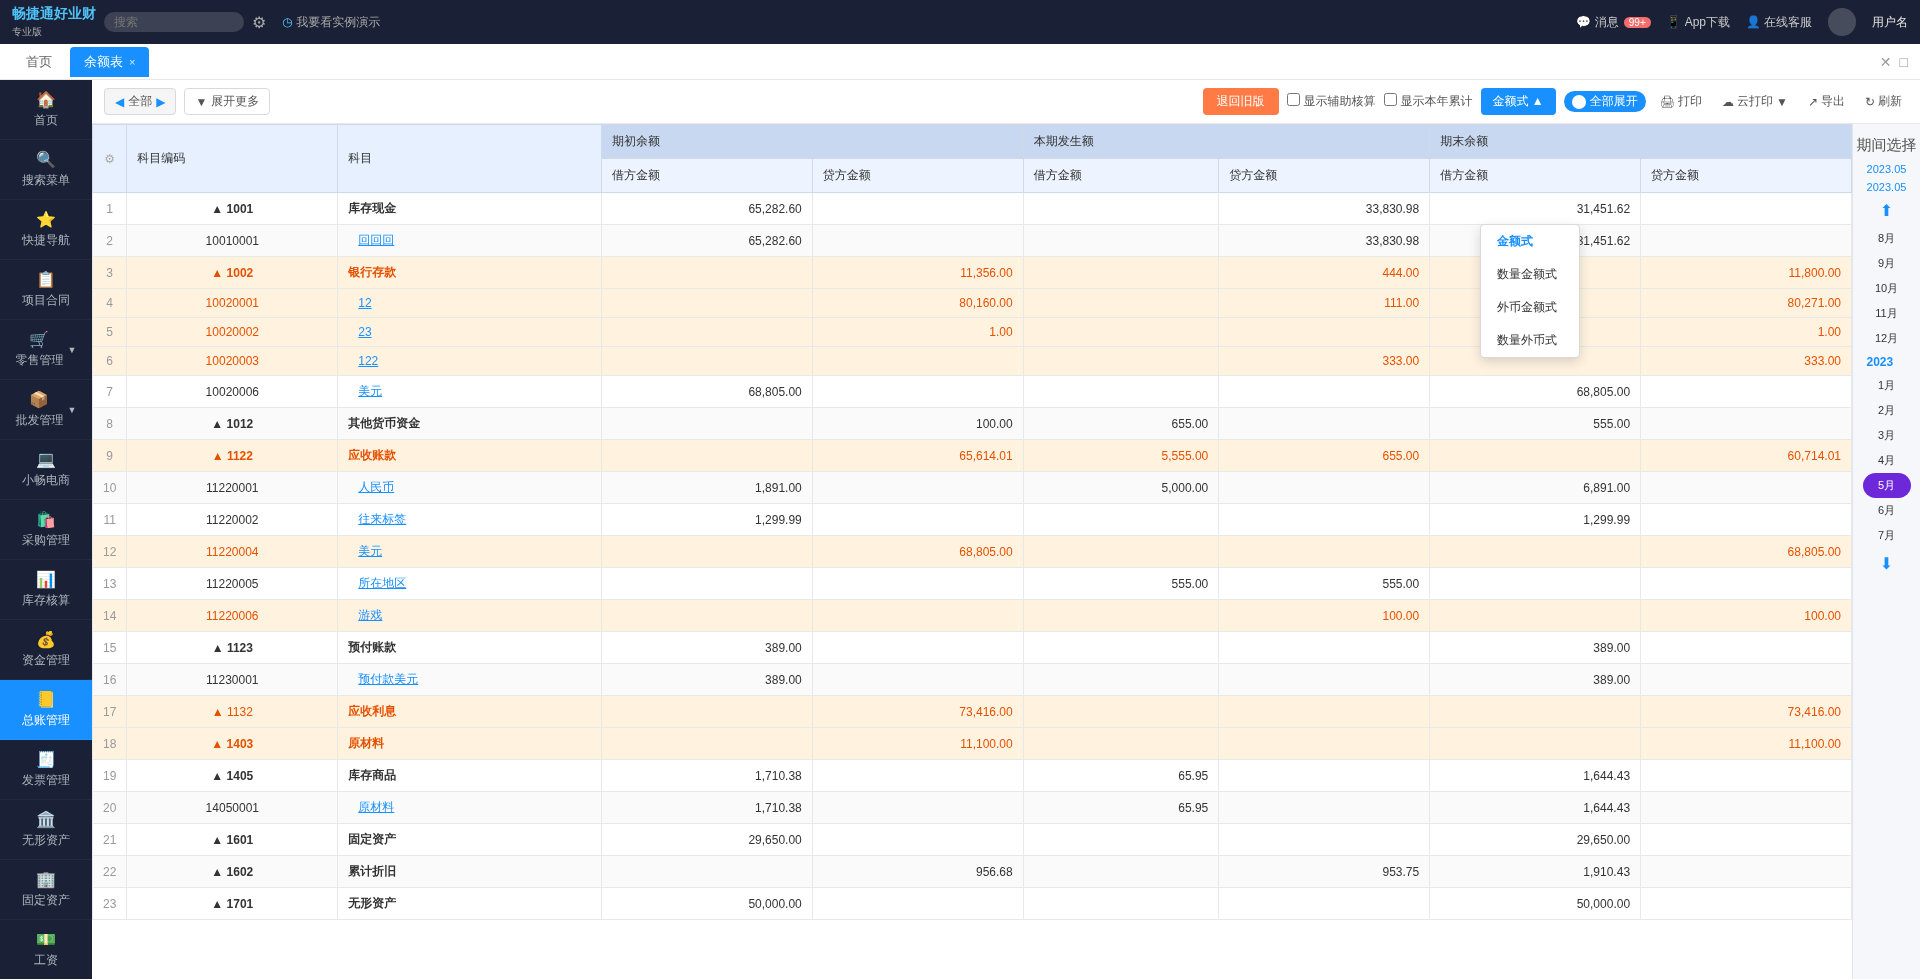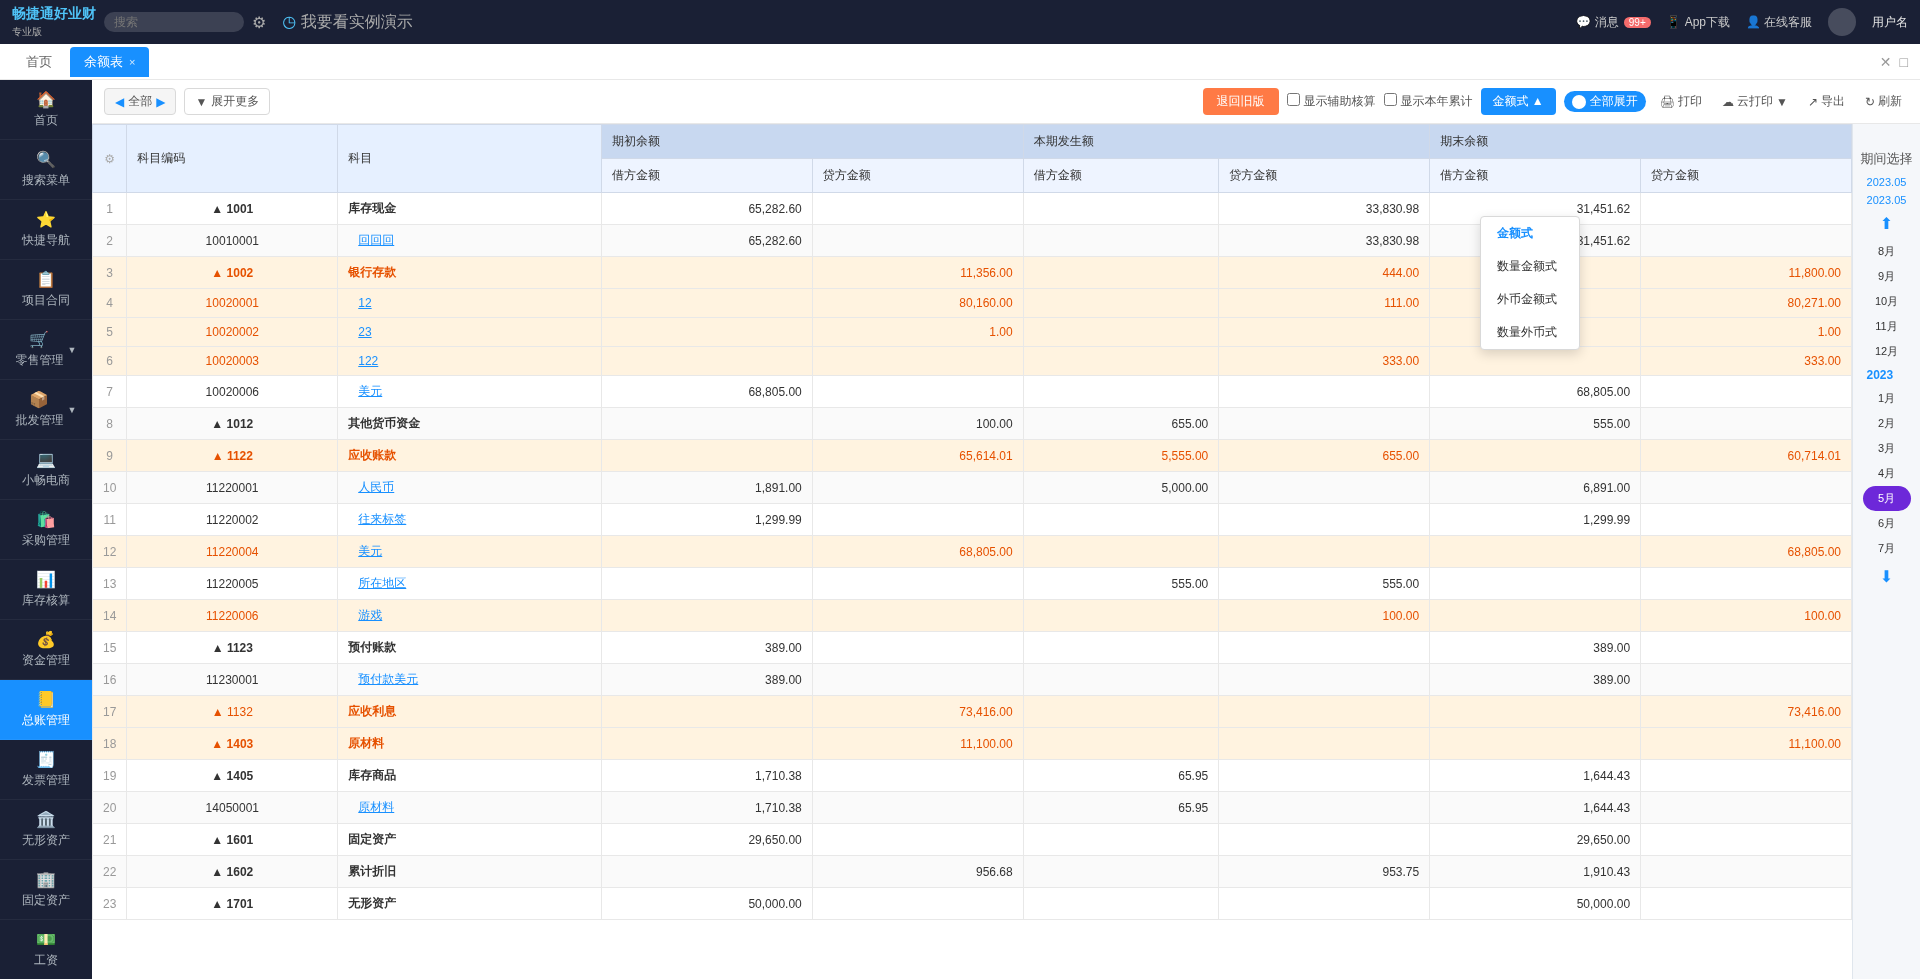--- a/index.html
+++ b/index.html
@@ -186,37 +186,37 @@
       border-left: 1px solid #e0e6ed;
       display: flex;
       flex-direction: column;
       align-items: center;
       padding-top: 8px;
       gap: 2px;
       font-size: 11px;
       color: #555;
       overflow-y: auto;
     }
-    .right-panel-title { color: #555; font-size: 13px; padding: 4px 0; text-align: center; margin-top: 14px; }
+    .right-panel-title { color: #555; font-size: 15px; padding: 4px 0; text-align: center; }
     .right-panel-year { color: #1890ff; font-weight: bold; font-size: 12px; padding: 4px; }
     .right-panel-month {
       width: 48px;
       text-align: center;
       padding: 5px 4px;
       cursor: pointer;
       border-radius: 4px;
       color: #333;
     }
     .right-panel-month.current { background: #6d28d9; color: white; border-radius: 20px; }
     .right-panel-nav { color: #1890ff; cursor: pointer; font-size: 16px; text-align: center; width: 48px; padding: 4px; }
 
     
     .dropdown-overlay {
       position: absolute;
-      top: 92px;
+      top: 100px;
       right: 340px;
       background: white;
       border: 1px solid #d9d9d9;
       border-radius: 4px;
       box-shadow: 0 4px 12px rgba(0,0,0,0.15);
       z-index: 1000;
       min-width: 100px;
     }
     .dropdown-item {
       padding: 8px 16px;
@@ -236,21 +236,21 @@
 <body>
 
 <div class="top-bar">
   <div class="top-bar-left">
     <div>
       <div class="top-bar-logo">畅捷通好业财</div>
       <div class="top-bar-version">专业版</div>
     </div>
     <input class="top-bar-search" type="text" placeholder="搜索" style="">
     <span style="color:#aaa;font-size:16px;cursor:pointer;">⚙</span>
-    <span style="color:#aaa;font-size:16px;cursor:pointer;margin-left:8px;">
+    <span style="color:#aaa;font-size:12px;cursor:pointer;margin-left:8px;">
       <span style="color:#4fc3f7;">◷</span> <span>我要看实例演示</span>
     </span>
   </div>
   <div class="top-bar-icons">
     <div class="top-bar-right-item">
       <span>💬</span>
       <span>消息</span>
       <span class="badge">99+</span>
     </div>
     <div class="top-bar-right-item">

